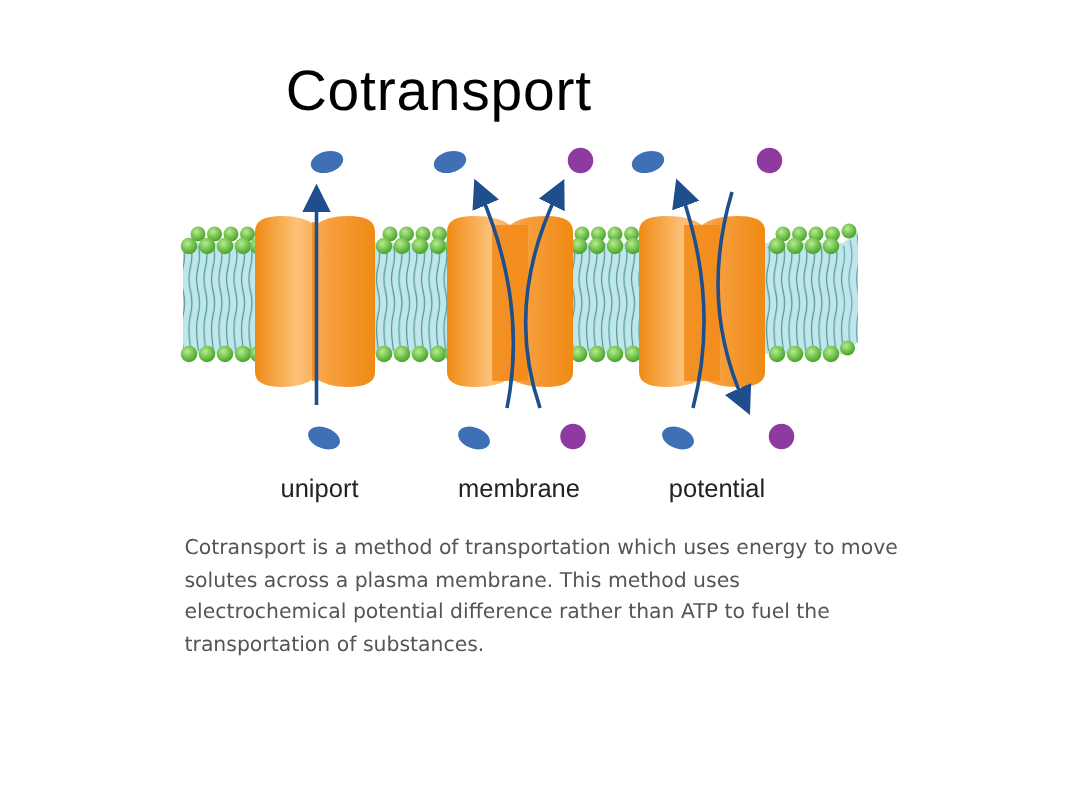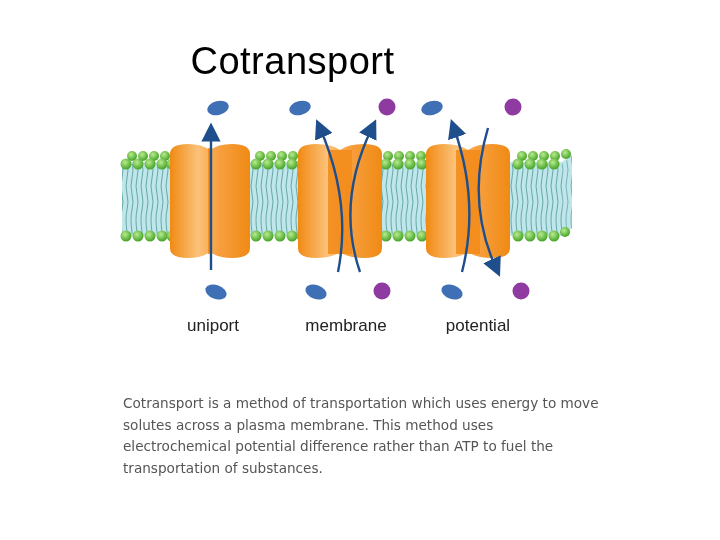--- a/index.html
+++ b/index.html
@@ -9,21 +9,21 @@
       font-family: "Liberation Sans", sans-serif; font-size: 38px; color: #000;
       letter-spacing: 0.5px;
     }
     .diagram { position: absolute; left: 110px; top: 92px; width: 480px; height: 250px; }
     .diagram svg { position: absolute; left: 0; top: 0; }
     .label {
       position: absolute; top: 316px; font-family: "Liberation Sans", sans-serif;
       font-size: 17px; color: #222; width: 120px; text-align: center;
     }
     .desc {
-      position: absolute; left: 123px; top: 393px; width: 480px;
+      position: absolute; left: 123px; top: 355px; width: 480px;
       font-family: "DejaVu Sans", sans-serif; font-size: 13.6px; line-height: 21.7px;
       color: #555;
     }
   </style>
 </head>
 <body>
 
 <div class="title">Cotransport</div>
 
 <div class="diagram">

